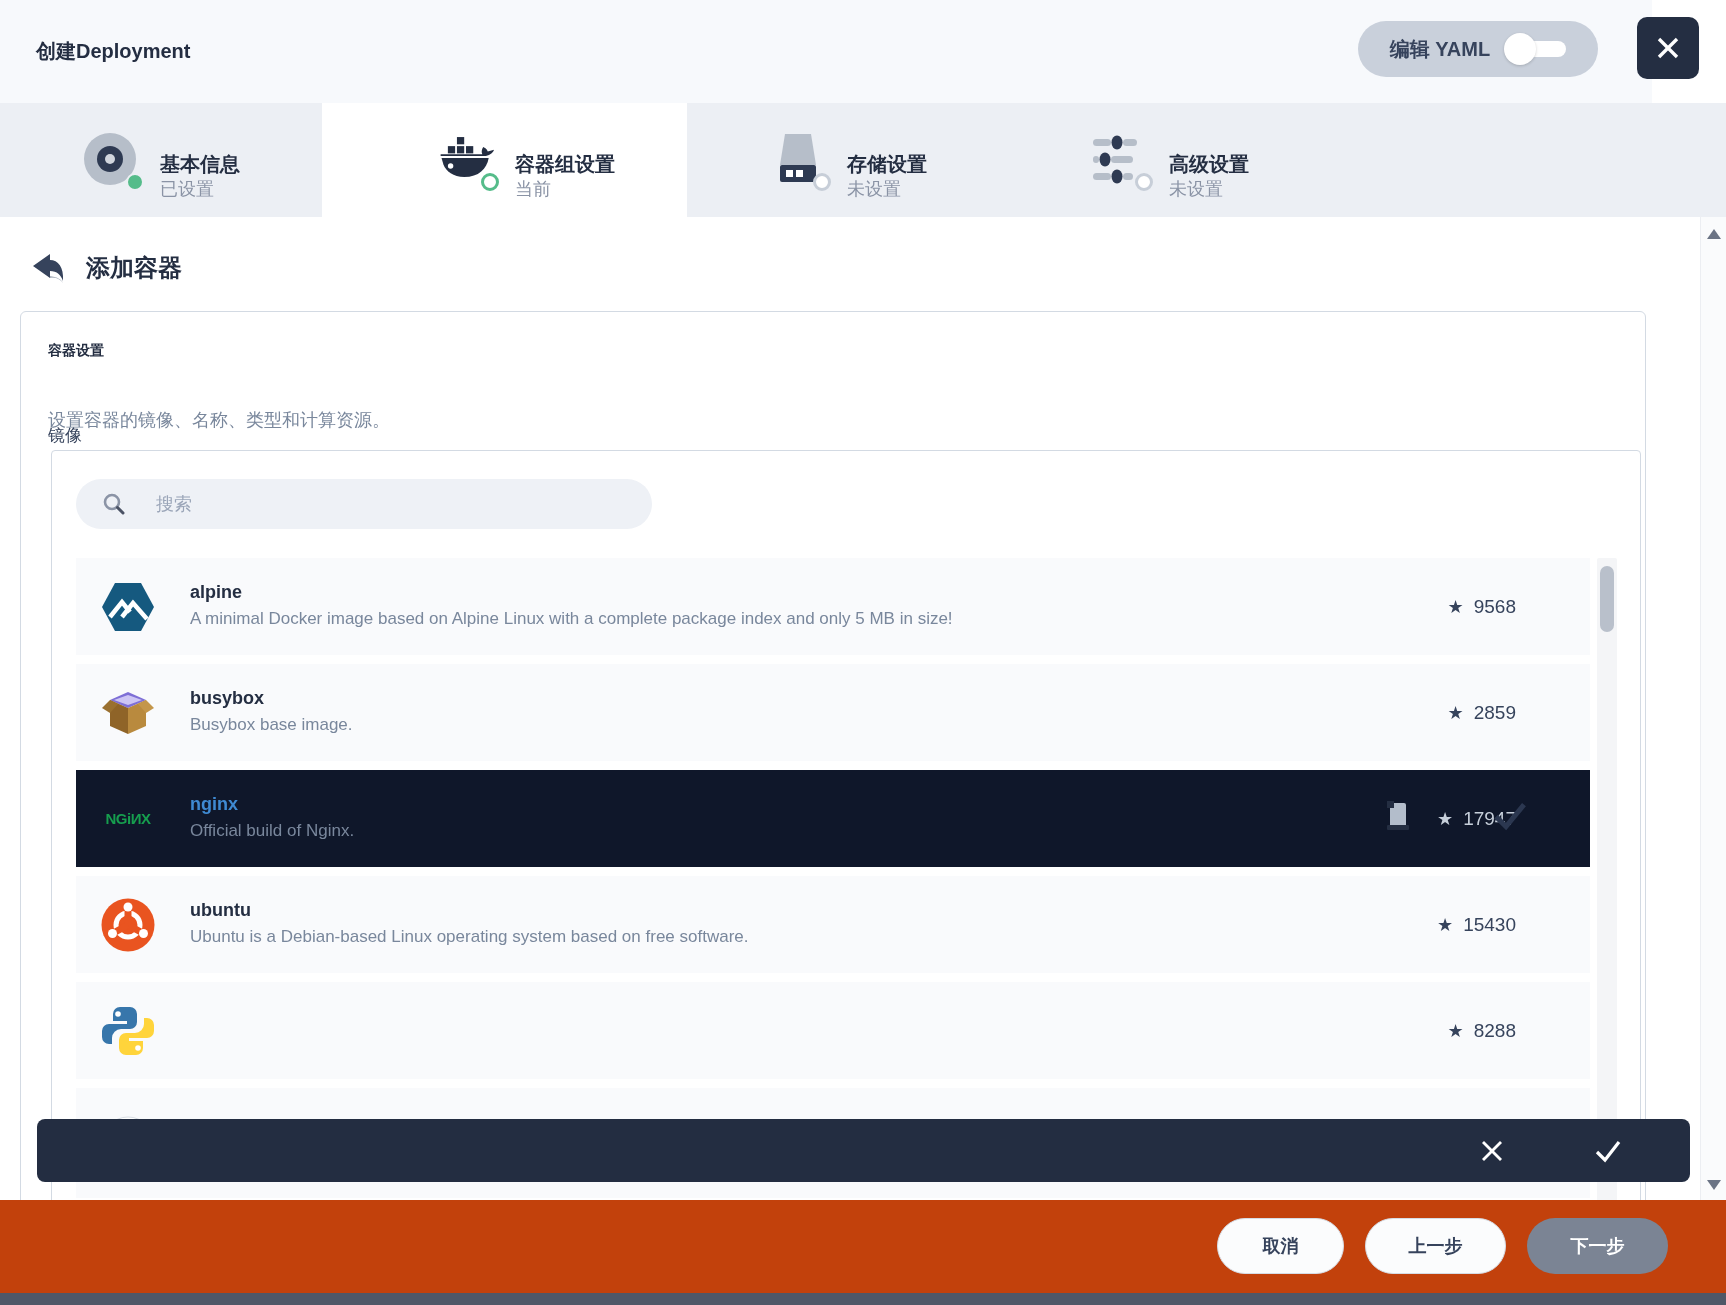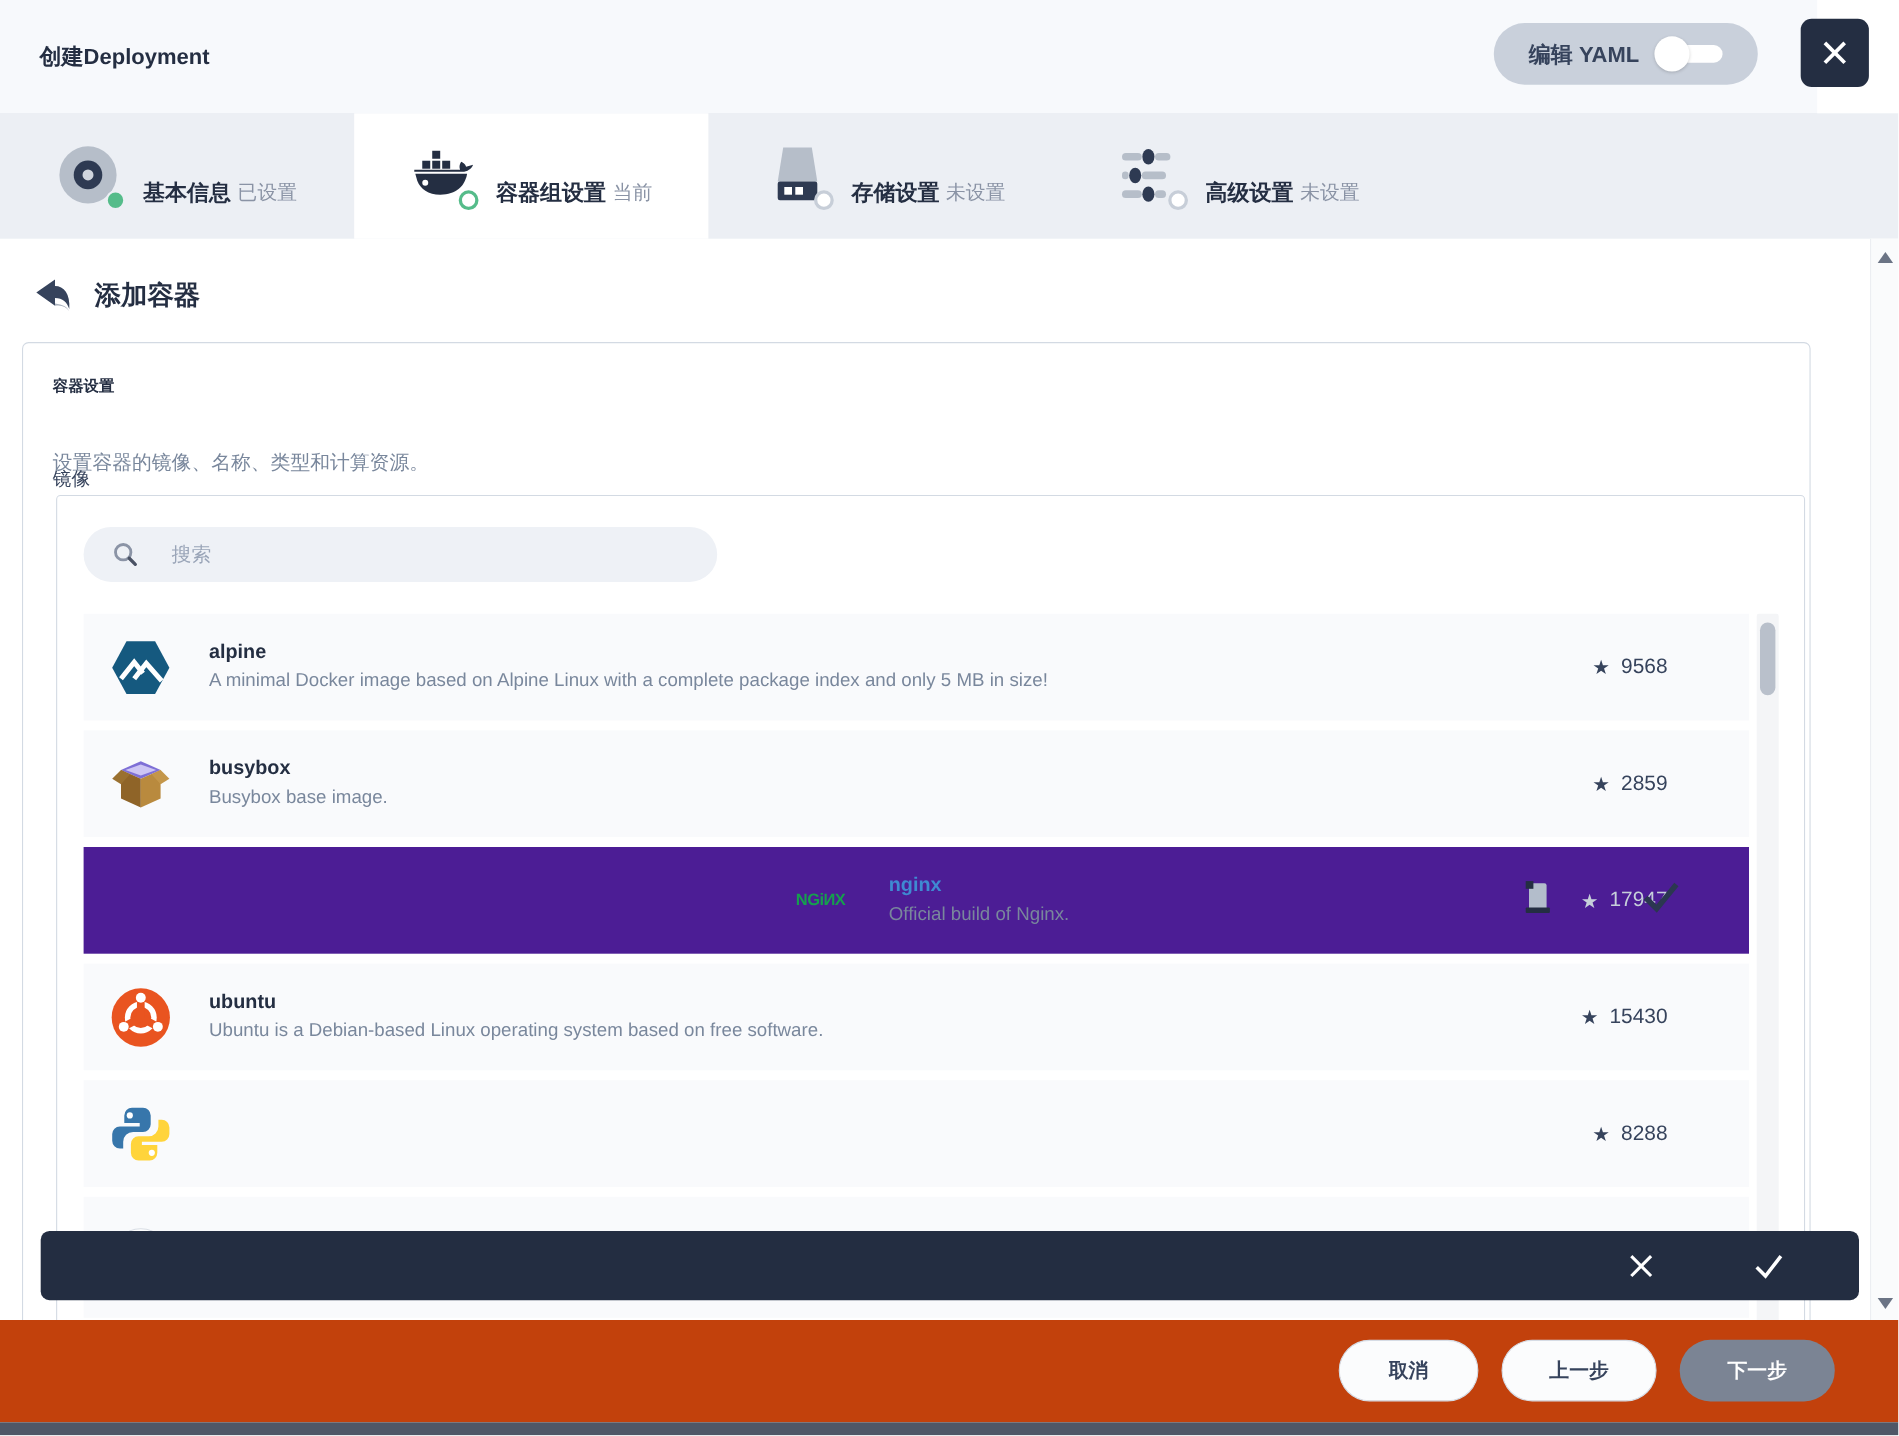--- a/index.html
+++ b/index.html
@@ -15,27 +15,27 @@
   .yaml-pill .lbl{font-size:20px;font-weight:bold;color:#36435c;}
   .toggle{position:relative;width:50px;height:16px;background:#fff;border-radius:8px;margin-left:10px;}
   .toggle .knob{position:absolute;left:-12px;top:-8px;width:32px;height:32px;border-radius:50%;background:#fff;
     box-shadow:0 1px 3px rgba(0,0,0,.18);}
   .close-btn{position:absolute;left:1637px;top:17px;width:62px;height:62px;border-radius:10px;background:#242e42;
     display:flex;align-items:center;justify-content:center;cursor:pointer;}
 
   
   .tabs{position:absolute;left:0;top:103px;width:1726px;height:114px;background:#eceff4;display:flex;}
   .tab{width:322px;height:114px;display:flex;align-items:center;justify-content:center;gap:20px;cursor:pointer;}
-  .tab.active{background:#fff;}
+  .tab.active{background:#fff;padding-left:43px;}
   .tab-icon{position:relative;width:58px;height:58px;flex:0 0 auto;}
   .badge{position:absolute;right:-4px;bottom:-2px;width:18px;height:18px;border-radius:50%;box-sizing:border-box;}
   .badge.done{background:#55bc8a;border:2px solid #eceff4;}
   .badge.current{background:#fff;border:3px solid #55bc8a;}
   .badge.pending{background:#fff;border:3px solid #c7ced8;}
-  .tab-texts{display:flex;flex-direction:row;gap:6px;margin-top:32px;}
+  .tab-texts{display:flex;flex-direction:column;gap:6px;margin-top:32px;}
   .tab-label{font-size:20px;font-weight:bold;color:#242e42;line-height:1;}
   .tab-status{font-size:18px;color:#8a93a5;line-height:1;}
 
   
   .back-row{position:absolute;left:30px;top:252px;display:flex;align-items:center;gap:22px;}
   .back-arrow{cursor:pointer;}
   .back-title{font-size:24px;font-weight:bold;color:#242e42;}
 
   .panel{position:absolute;left:20px;top:311px;width:1626px;height:900px;box-sizing:border-box;
     border:1px solid #d3dae3;border-radius:6px;background:#fff;}
@@ -47,21 +47,21 @@
     border:1px solid #d3dae3;border-radius:4px;background:#fff;overflow:hidden;padding-left:36px;}
   .search-pill{position:absolute;left:24px;top:28px;width:576px;height:50px;border-radius:25px;background:#eef1f6;
     display:flex;align-items:center;padding:0 0 0 26px;box-sizing:border-box;gap:28px;}
   .search-pill input{border:none;outline:none;background:transparent;font-size:18px;color:#36435c;width:440px;
     font-family:"Liberation Sans","DejaVu Sans",sans-serif;}
   .search-pill input::placeholder{color:#9aa5b8;}
 
   .image-list{position:absolute;left:24px;top:107px;width:1514px;display:flex;flex-direction:column;gap:9px;}
   .img-row{position:relative;height:97px;background:#f9fafc;display:flex;align-items:center;
     padding-left:24px;box-sizing:border-box;cursor:pointer;}
-  .img-row.selected{background:#4c1d95;justify-content:center;}
+  .img-row.selected{background:#0f172a;}
   .img-row.partial{height:110px;}
   .img-icon{width:56px;height:56px;flex:0 0 auto;display:flex;align-items:center;justify-content:center;}
   .img-text{margin-left:34px;display:flex;flex-direction:column;gap:8px;}
   .img-name{font-size:18px;font-weight:bold;color:#242e42;line-height:1;}
   .img-row.selected .img-name{color:#3f8ad2;}
   .img-desc{font-size:17px;color:#79879c;line-height:1.2;}
   .img-meta{position:absolute;right:74px;top:0;height:100%;display:flex;align-items:center;gap:26px;}
   .star-group{display:flex;align-items:center;gap:10px;color:#36435c;}
   .star-glyph{font-size:18px;line-height:1;}
   .img-stars{font-size:19px;line-height:1;}

